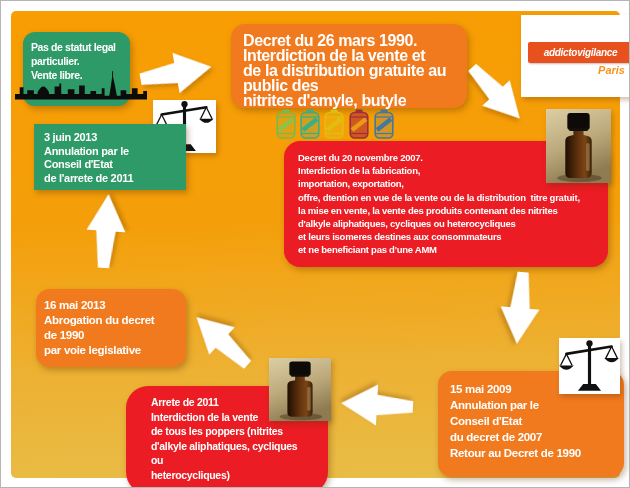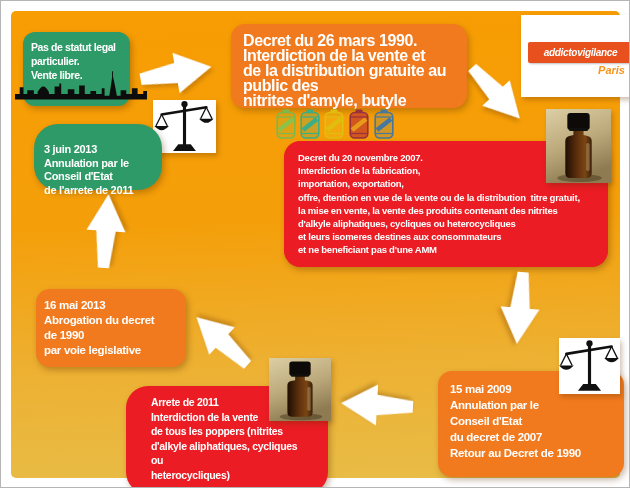--- a/index.html
+++ b/index.html
@@ -17,22 +17,22 @@
     position:absolute;box-sizing:border-box;color:#ffffff;font-weight:bold;
     white-space:pre-line;box-shadow:2px 3px 6px rgba(95,48,0,.35);
   }
   .green{background:#2E9A68;}
   .orange{background:#F17A1E;}
   .red{background:#EB1C23;}
   #box-no-status{left:22px;top:22px;width:107px;height:74px;border-radius:12px;
     padding:8px 8px;font-size:10.5px;line-height:14px;letter-spacing:-0.4px;margin-top:9px;}
   #box-decret-1990{left:230px;top:23px;width:236px;height:84px;border-radius:14px;
     padding:9px 12px;font-size:16px;line-height:15px;letter-spacing:-0.4px;}
-  #box-juin-2013{left:33px;top:123px;width:128px;height:66px;border-radius:24px;
-    padding:19px 10px;font-size:11px;line-height:13.5px;letter-spacing:-0.3px;}
+  #box-juin-2013{left:33px;top:123px;width:152px;height:66px;border-radius:0;
+    padding:7px 10px;font-size:11px;line-height:13.5px;letter-spacing:-0.3px;}
   #box-decret-2007{left:283px;top:140px;width:324px;height:126px;border-radius:16px;
     padding:10px 14px;font-size:9.5px;line-height:13.2px;letter-spacing:-0.25px;}
   #box-mai-2009{left:437px;top:352px;width:186px;height:106px;border-radius:14px;
     padding:10px 12px;font-size:11.5px;line-height:16px;letter-spacing:-0.3px;margin-top:18px;}
   #box-arrete-2011{left:125px;top:385px;width:202px;height:108px;border-radius:22px;
     padding:9px 25px;font-size:10.5px;line-height:14.5px;letter-spacing:-0.3px;}
   #box-mai-2013{left:35px;top:288px;width:150px;height:78px;border-radius:14px;
     padding:9px 8px;font-size:11.5px;line-height:15px;letter-spacing:-0.3px;}
   .panel{position:absolute;background:#ffffff;box-shadow:2px 3px 5px rgba(95,48,0,.3);}
   #scales-1{left:152px;top:99px;width:63px;height:53px;}

